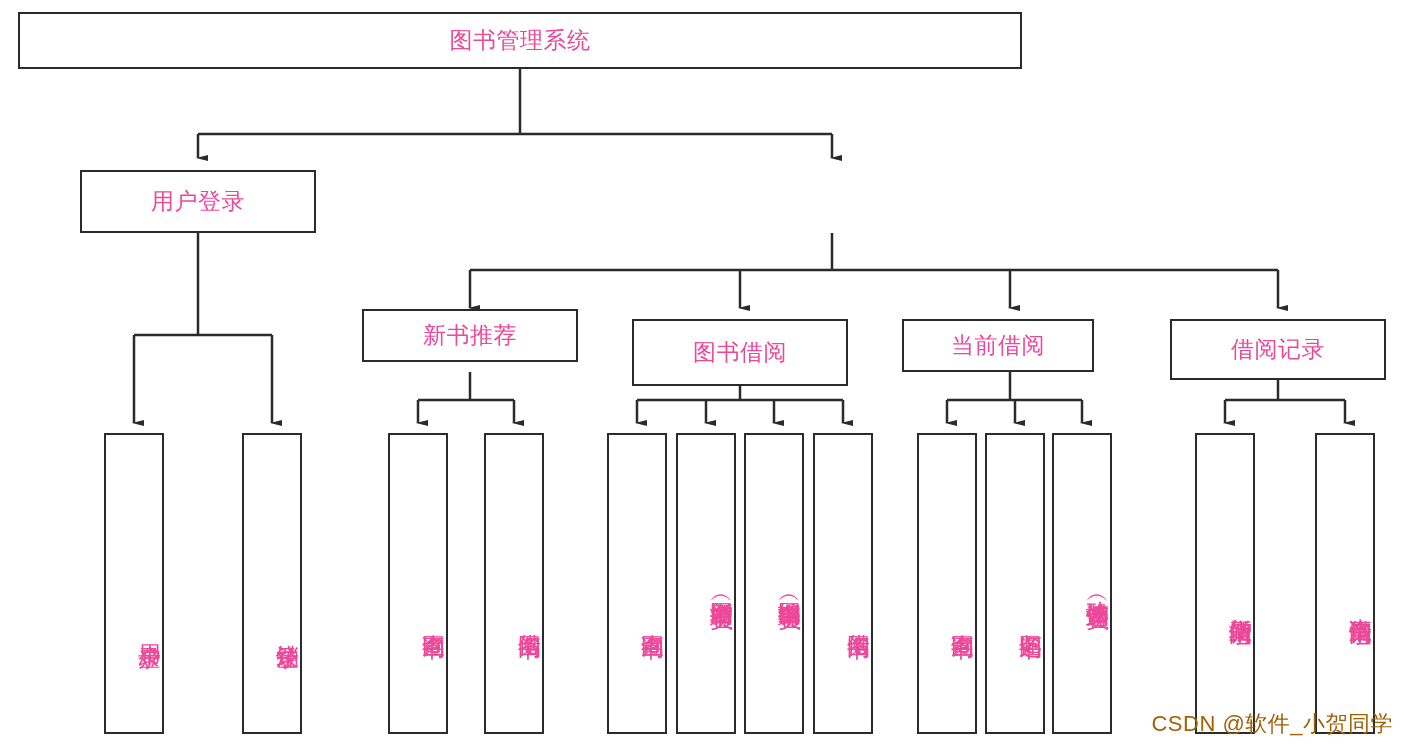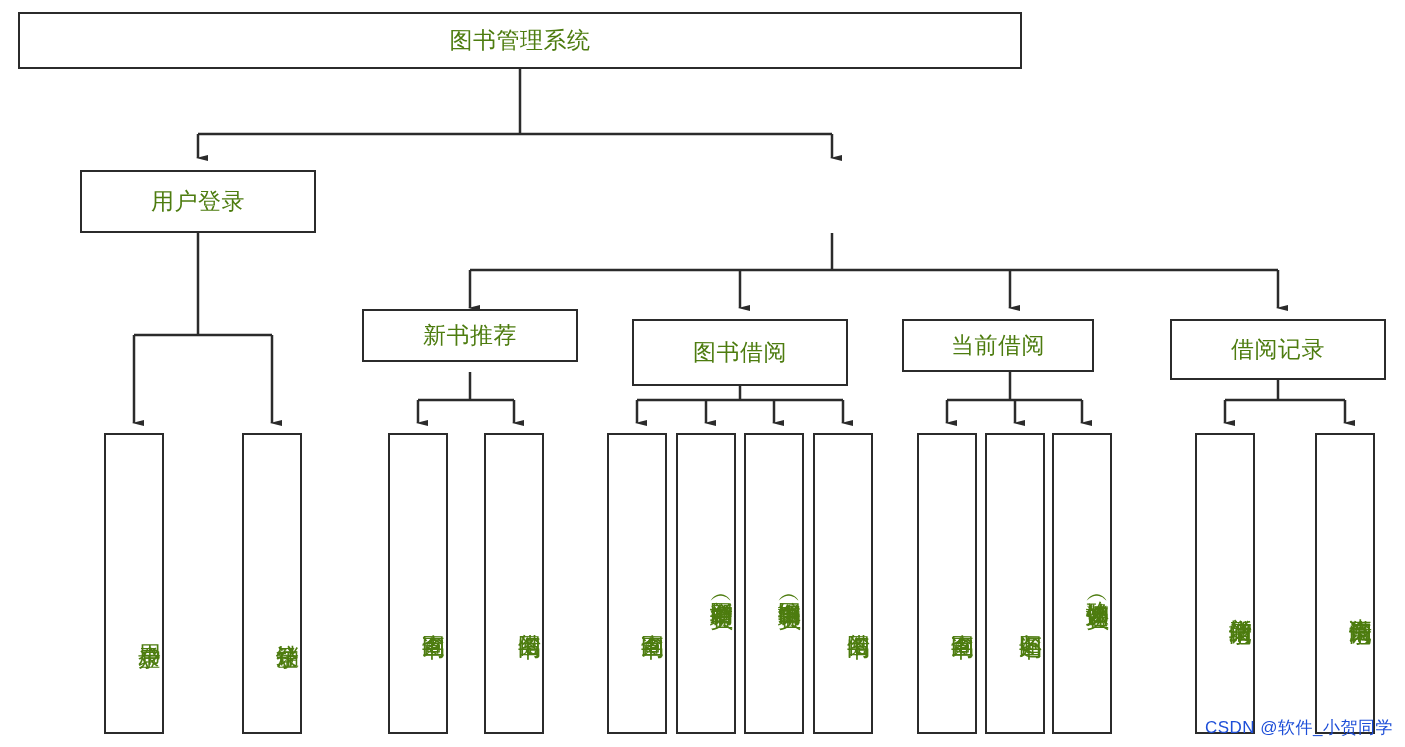--- a/index.html
+++ b/index.html
@@ -26,21 +26,21 @@
     pointer-events: none;
   }
   .node {
     position: absolute;
     box-sizing: border-box;
     border: 2.5px solid #2b2b2b;
     background: #ffffff;
     display: flex;
     align-items: center;
     justify-content: center;
-    color: #4d7c0f;
+    color: #ec4899;
     text-align: right;
   }
   .node-h {
     font-size: 23px;
     letter-spacing: 0.5px;
   }
   .node-v {
     writing-mode: vertical-rl;
     text-orientation: upright;
     font-size: 23px;
@@ -50,22 +50,22 @@
     justify-content: center;
     padding-top: 14px;
   }
   .node-v.pad-small { padding-top: 88px; }
   .node-v.pad-mid   { padding-top: 68px; }
   .node-v.pad-tiny  { padding-top: 8px; }
   #watermark {
     position: absolute;
     right: 12px;
     bottom: 8px;
-    font-size: 17px;
-    color: #1d4ed8;
+    font-size: 22px;
+    color: #a16207;
     white-space: nowrap;
     letter-spacing: 0.5px;
   }
 </style>
 </head>
 <body>
 
 <div id="canvas">
 
   <svg class="edges" viewBox="0 0 1405 747" xmlns="http://www.w3.org/2000/svg">

